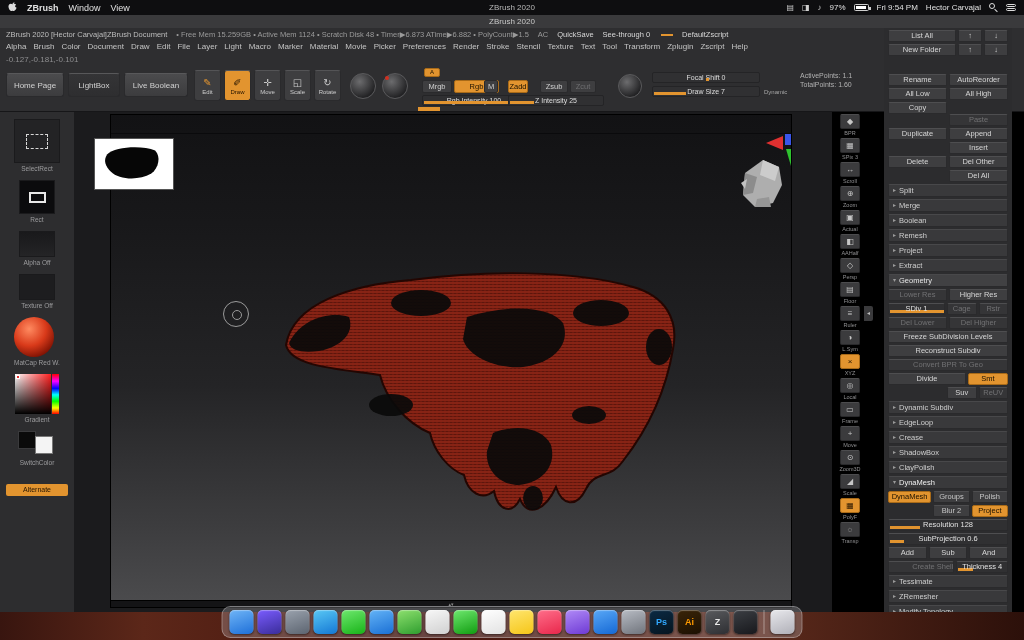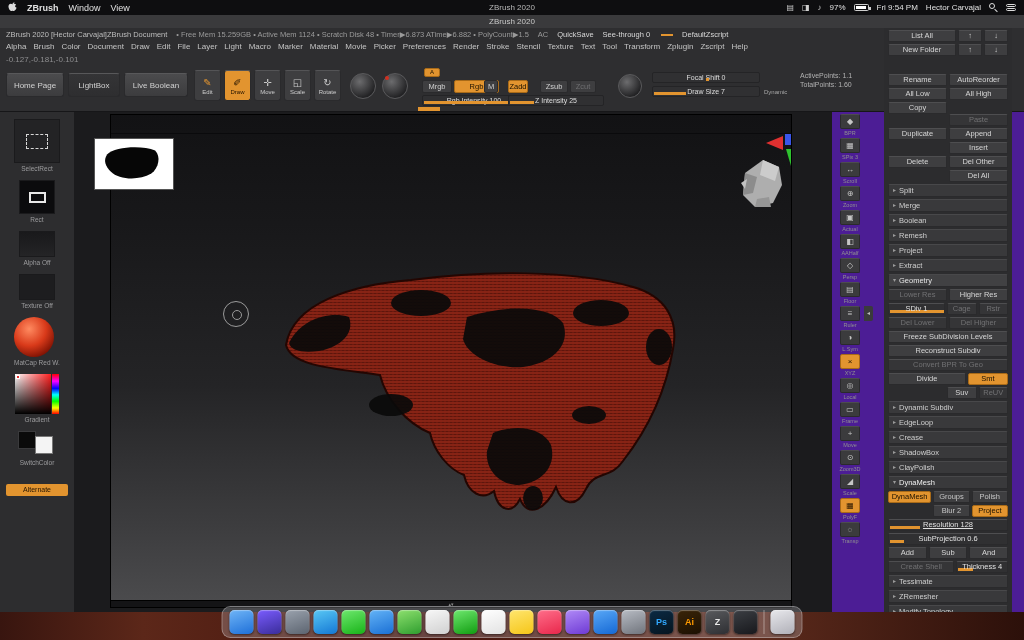--- a/index.html
+++ b/index.html
@@ -1,18 +1,18 @@
 <!DOCTYPE html>
 <html><head>
 <meta charset="utf-8">
 <style>
   *{box-sizing:border-box;margin:0;padding:0}
   html,body{width:1024px;height:640px;overflow:hidden;background:#232325;
     font-family:"Liberation Sans","DejaVu Sans",sans-serif;-webkit-font-smoothing:antialiased}
-  .screen{position:relative;width:1024px;height:640px;background:#4c1d95;overflow:hidden}
+  .screen{position:relative;width:1024px;height:640px;background:#000000;overflow:hidden}
   .topchrome{position:absolute;top:0;left:0;right:0;height:112px;background:#2e2e30;border-bottom:1px solid #161618}
 
   
   .menubar{position:absolute;top:0;left:0;right:0;height:15px;background:#0e0e10;color:#e0e0e0;
     font-size:9px;display:flex;align-items:center;padding:0 8px;gap:10px;z-index:40}
   .menubar .mbm{cursor:default}
   .menubar .bold{font-weight:bold}
   .mb-spacer{flex:1}
   .mb-title{position:absolute;left:0;right:0;text-align:center;color:#b9b9b9;font-size:8px;pointer-events:none}
   .mb-right{display:flex;align-items:center;gap:8px;font-size:8px;z-index:2}
@@ -569,32 +569,32 @@
           <div class="cell on" style="flex: 1.2 1 0%;">DynaMesh</div>
           <div class="cell sm" style="flex: 1 1 0%;">Groups</div>
           <div class="cell sm" style="flex: 1 1 0%;">Polish</div>
         </div>
         <div class="prow">
           <div class="cell sp" style="flex: 1.2 1 0%;"></div>
           <div class="cell sm" style="flex: 1 1 0%;">Blur 2</div>
           <div class="cell on" style="flex: 1 1 0%;">Project</div>
         </div>
         <div class="prow">
-          <div class="cell sl" style="flex: 1 1 0%; text-decoration: underline;"><div class="fl" style="width: 25%;"></div><span>Resolution 128</span></div>
+          <div class="cell sl" style="flex: 1 1 0%;"><div class="fl" style="width: 25%;"></div><span>Resolution 128</span></div>
         </div>
         <div class="prow">
           <div class="cell sl" style="flex: 1 1 0%;"><div class="fl" style="width: 12%;"></div><span>SubProjection 0.6</span></div>
         </div>
         <div class="prow">
           <div class="cell btn" style="flex: 1 1 0%;">Add</div>
           <div class="cell btn" style="flex: 1 1 0%;">Sub</div>
           <div class="cell btn" style="flex: 1 1 0%;">And</div>
         </div>
         <div class="prow">
-          <div class="cell dis" style="flex: 1.3 1 0%;">Create Shell</div>
+          <div class="cell dis" style="flex: 1.3 1 0%; text-align: right;">Create Shell</div>
           <div class="cell sl" style="flex: 1 1 0%;"><div class="fl" style="width: 30%;"></div><span>Thickness 4</span></div>
         </div>
         <div class="sec">
           <span class="ar">▸</span>
           <span>Tessimate</span>
         </div>
         <div class="sec">
           <span class="ar">▸</span>
           <span>ZRemesher</span>
         </div>

